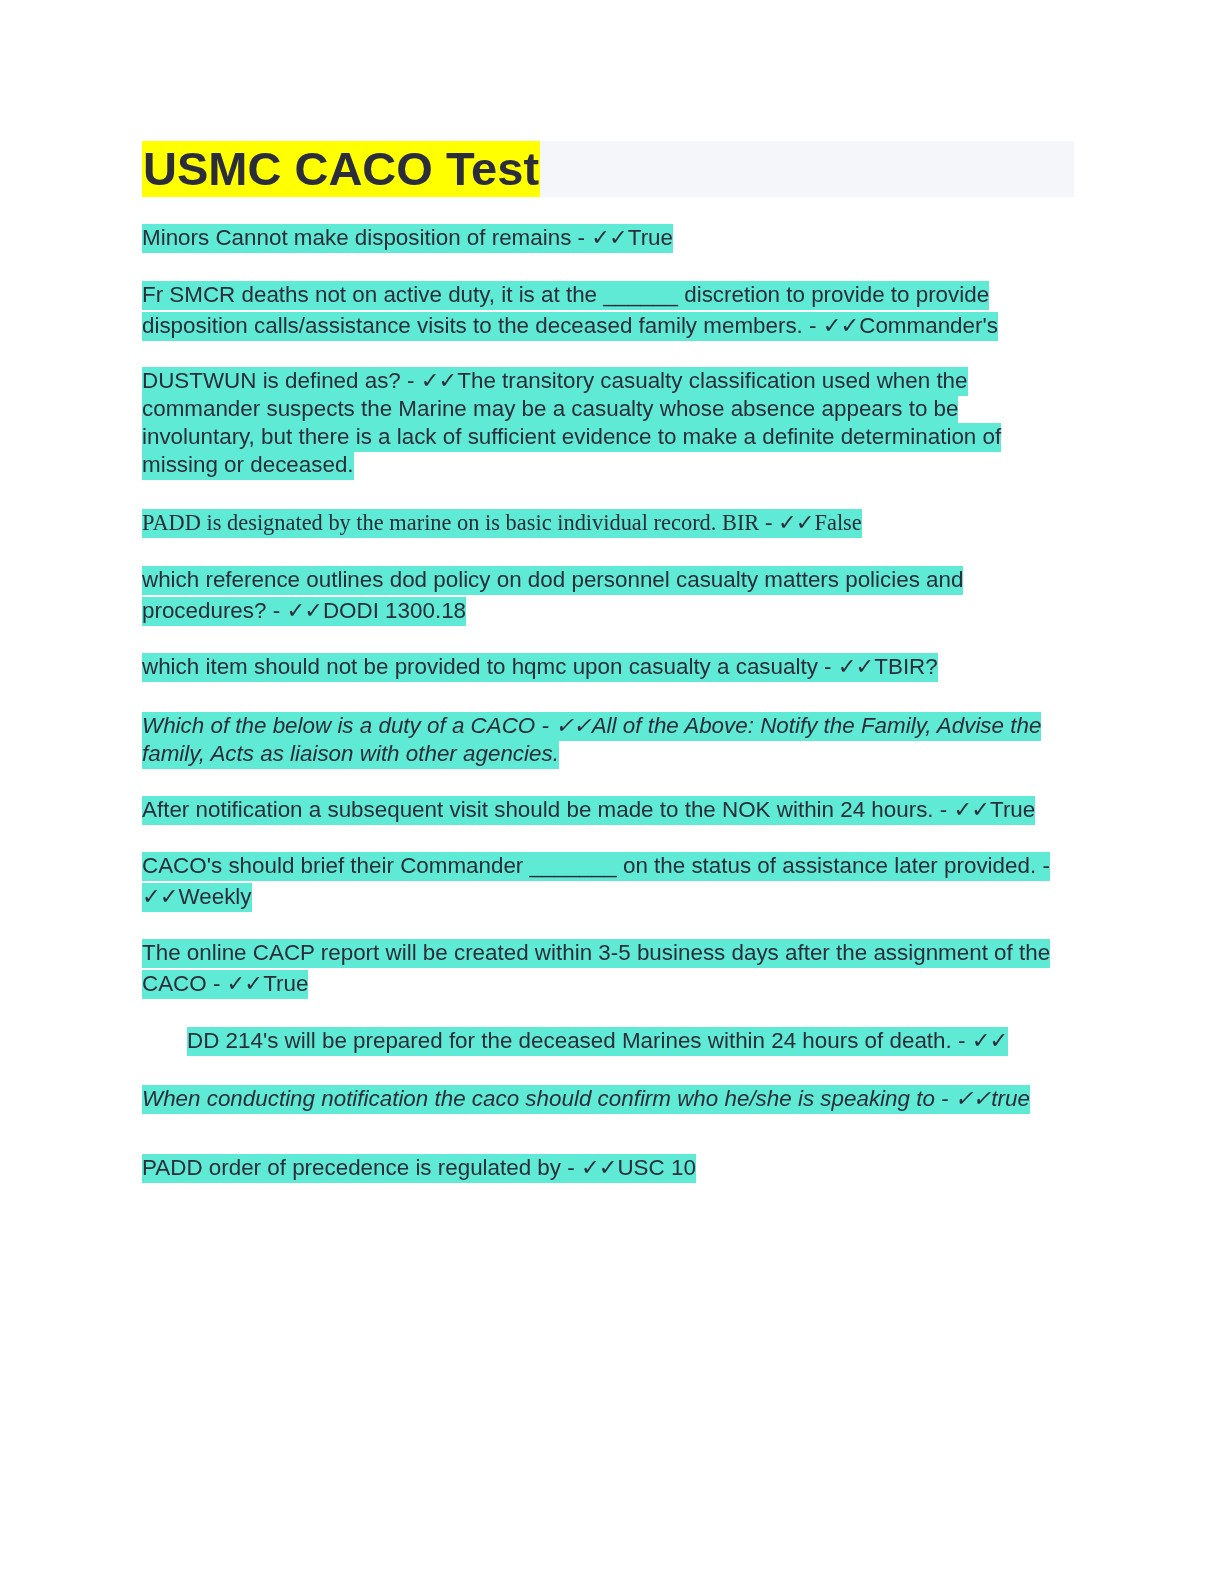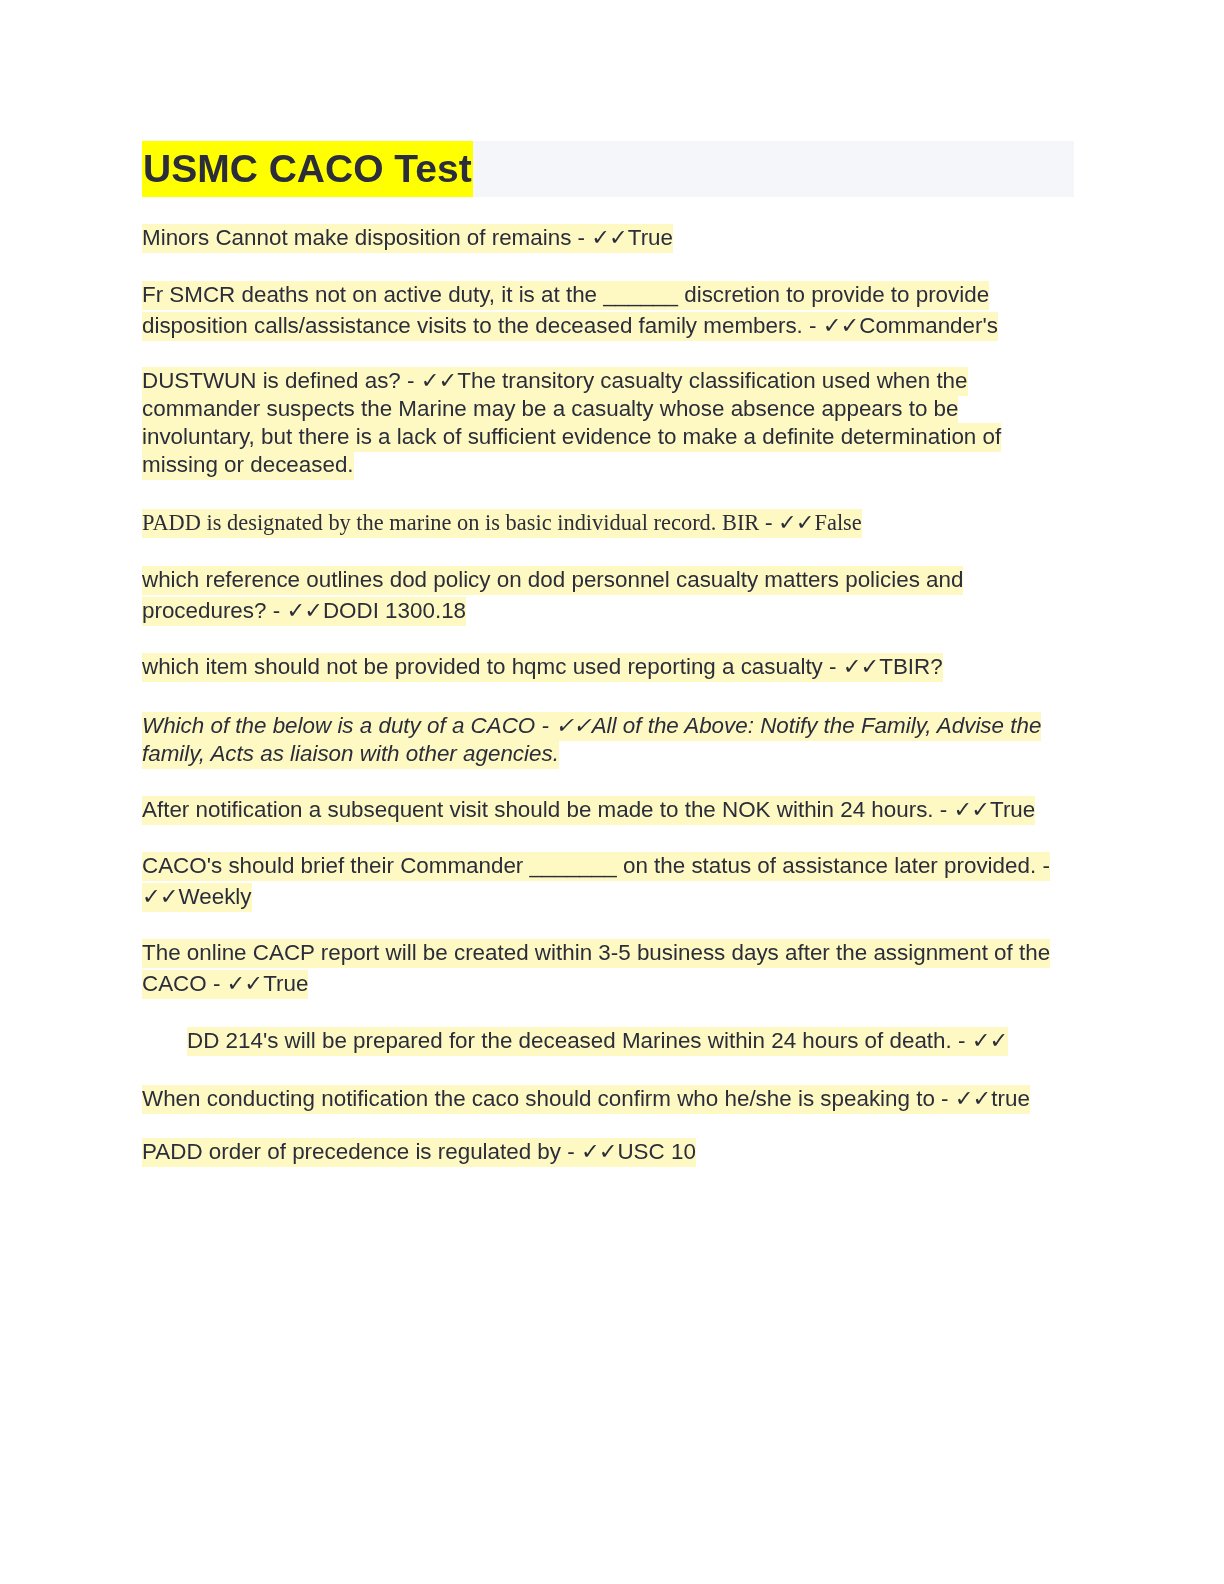--- a/index.html
+++ b/index.html
@@ -24,38 +24,38 @@
     .title-block {
       background: #f5f6fa;
       height: 56px;
       width: 932px;
       position: relative;
     }
     .title {
       display: inline-block;
       background: #ffff00;
       font-weight: bold;
-      font-size: 39px;
+      font-size: 47px;
       line-height: 56px;
       height: 56px;
       padding: 0 1px 0 1px;
       color: #2b2d3a;
       letter-spacing: 0px;
     }
     .qa-list {
       margin-top: 27px;
     }
     .qa {
       font-size: 22.4px;
       line-height: 28px;
       margin: 0 0 26px 0;
       width: 932px;
     }
     .qa .txt {
-      background: #fef9c3;
+      background: #5eead4;
       box-decoration-break: clone;
       -webkit-box-decoration-break: clone;
       padding: 1px 0 3px 0;
     }
     .qa.tall { line-height: 31px; }
     .check {
       letter-spacing: -1px;
       margin-right: 1px;
     }
   </style>
@@ -71,31 +71,31 @@
     <p class="qa" style="margin-bottom:27px;"><span class="txt"><span>Minors Cannot make disposition of remains - </span><span class="check">✓✓</span><span>True</span></span></p>
 
     <p class="qa tall" style="margin-bottom:26px;"><span class="txt"><span>Fr SMCR deaths not on active duty, it is at the ______ discretion to provide to provide disposition calls/assistance visits to the deceased family members. - </span><span class="check">✓✓</span><span>Commander's</span></span></p>
 
     <p class="qa" style="margin-bottom:30px;"><span class="txt"><span>DUSTWUN is defined as? - </span><span class="check">✓✓</span><span>The transitory casualty classification used when the commander suspects the Marine may be a casualty whose absence appears to be involuntary, but there is a lack of sufficient evidence to make a definite determination of missing or deceased.</span></span></p>
 
     <p class="qa" style="margin-bottom:27px;font-family:Liberation Serif, serif;"><span class="txt"><span>PADD is designated by the marine on is basic individual record. BIR - </span><span class="check">✓✓</span><span>False</span></span></p>
 
     <p class="qa tall" style="margin-bottom:27px;"><span class="txt"><span>which reference outlines dod policy on dod personnel casualty matters policies and procedures? - </span><span class="check">✓✓</span><span>DODI 1300.18</span></span></p>
 
-    <p class="qa" style="margin-bottom:31px;"><span class="txt"><span>which item should not be provided to hqmc used reporting a casualty - </span><span class="check">✓✓</span><span>TBIR?</span></span></p>
+    <p class="qa" style="margin-bottom:31px;"><span class="txt"><span>which item should not be provided to hqmc upon casualty a casualty - </span><span class="check">✓✓</span><span>TBIR?</span></span></p>
 
 
     <p class="qa" style="margin-bottom:26px;font-style:italic;"><span class="txt"><span>Which of the below is a duty of a CACO - </span><span class="check">✓✓</span><span>All of the Above: Notify the Family, Advise the family, Acts as liaison with other agencies.</span></span></p>
 
     <p class="qa tall" style="margin-bottom:25px;"><span class="txt"><span>After notification a subsequent visit should be made to the NOK within 24 hours. - </span><span class="check">✓✓</span><span>True</span></span></p>
 
     <p class="qa tall" style="margin-bottom:25px;"><span class="txt"><span>CACO's should brief their Commander _______ on the status of assistance later provided. - </span><span class="check">✓✓</span><span>Weekly</span></span></p>
 
     <p class="qa tall" style="margin-bottom:28px;"><span class="txt"><span>The online CACP report will be created within 3-5 business days after the assignment of the CACO - </span><span class="check">✓✓</span><span>True</span></span></p>
 
     <p class="qa" style="margin-bottom:28px;margin-left:45px;"><span class="txt"><span>DD 214's will be prepared for the deceased Marines within 24 hours of death. - </span><span class="check">✓✓</span><span></span></span></p>
 
-    <p class="qa tall" style="margin-bottom:24px;"><span class="txt"><span>When conducting notification the caco should confirm who he/she is speaking to - </span><span class="check">✓✓</span><span>true</span></span></p>
+    <p class="qa tall" style="margin-bottom:40px;font-style:italic;"><span class="txt"><span>When conducting notification the caco should confirm who he/she is speaking to - </span><span class="check">✓✓</span><span>true</span></span></p>
 
     <p class="qa" style="margin-bottom:27px;"><span class="txt"><span>PADD order of precedence is regulated by - </span><span class="check">✓✓</span><span>USC 10</span></span></p>
 
   </div>
 </div>
 
 </body></html>

